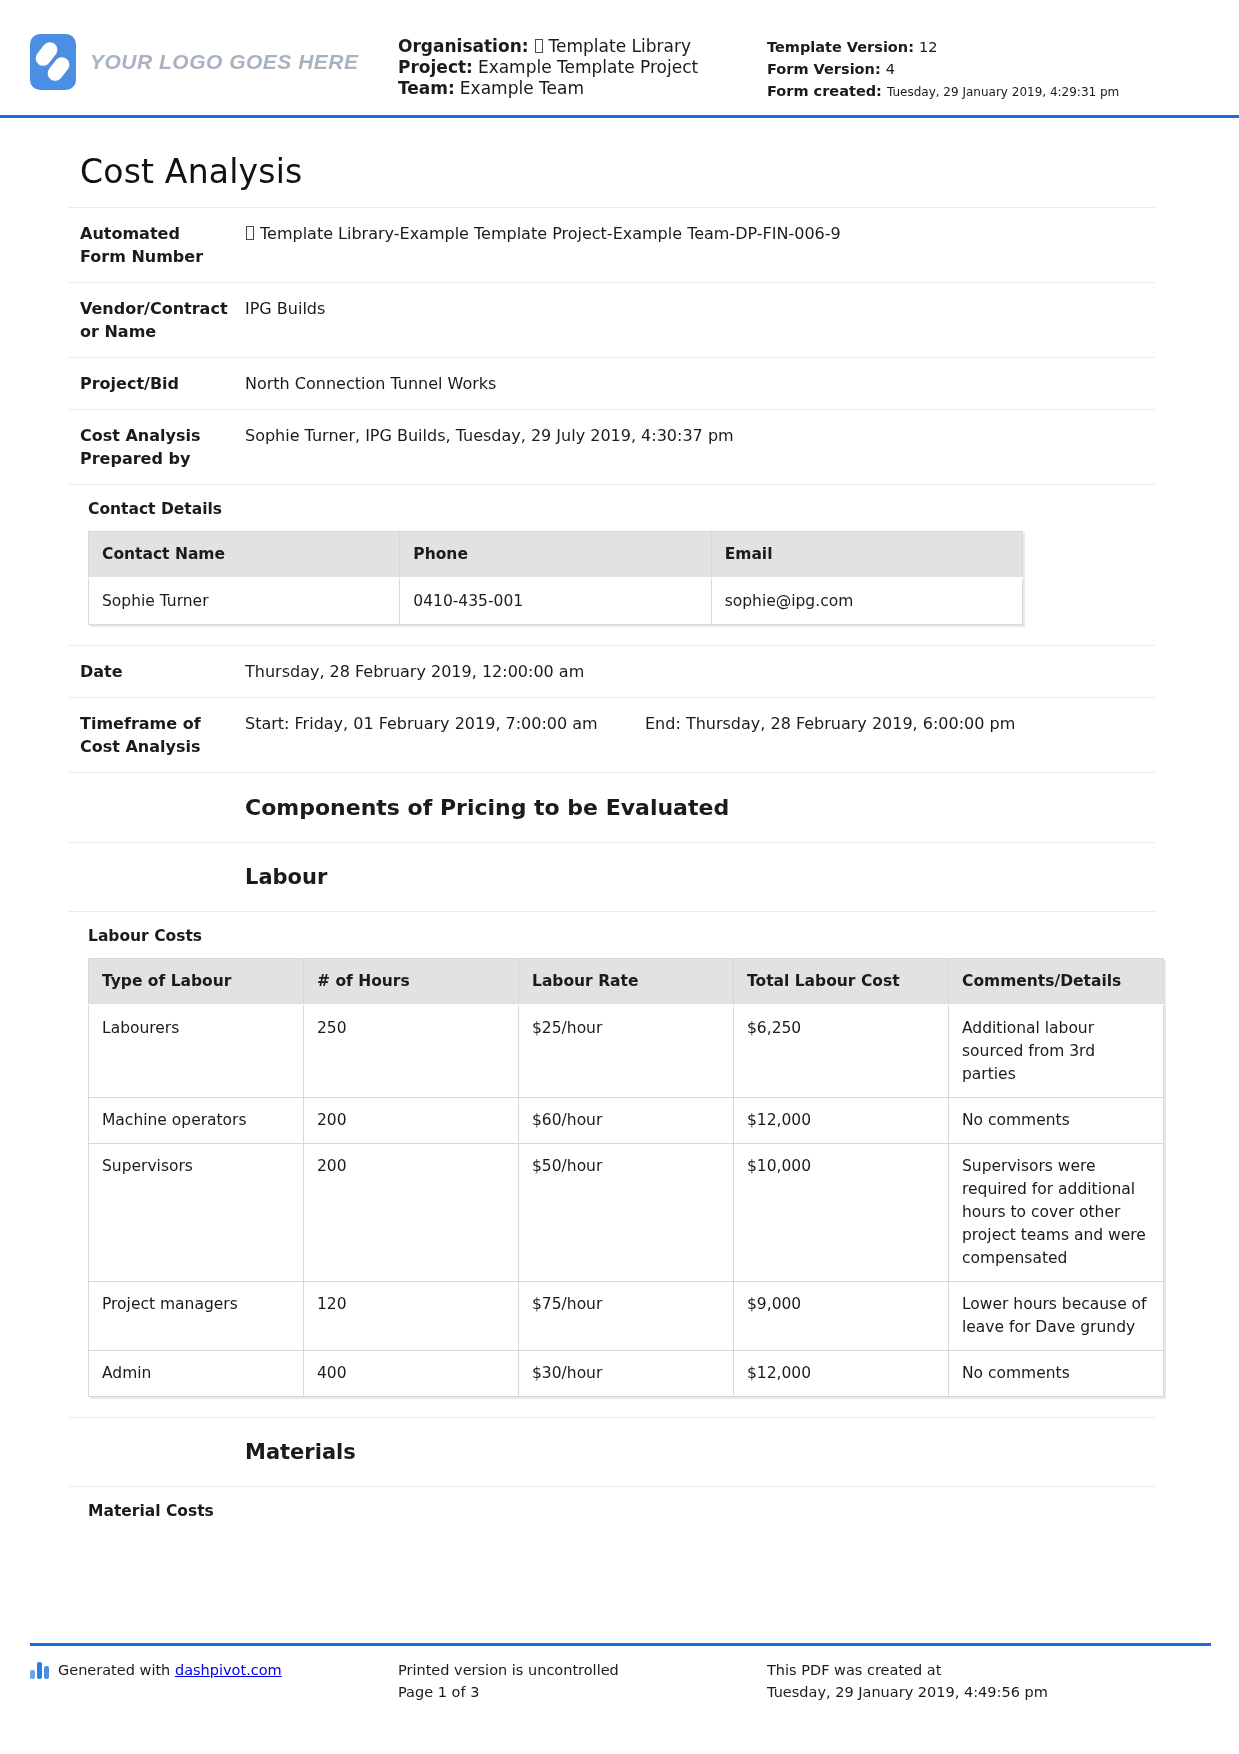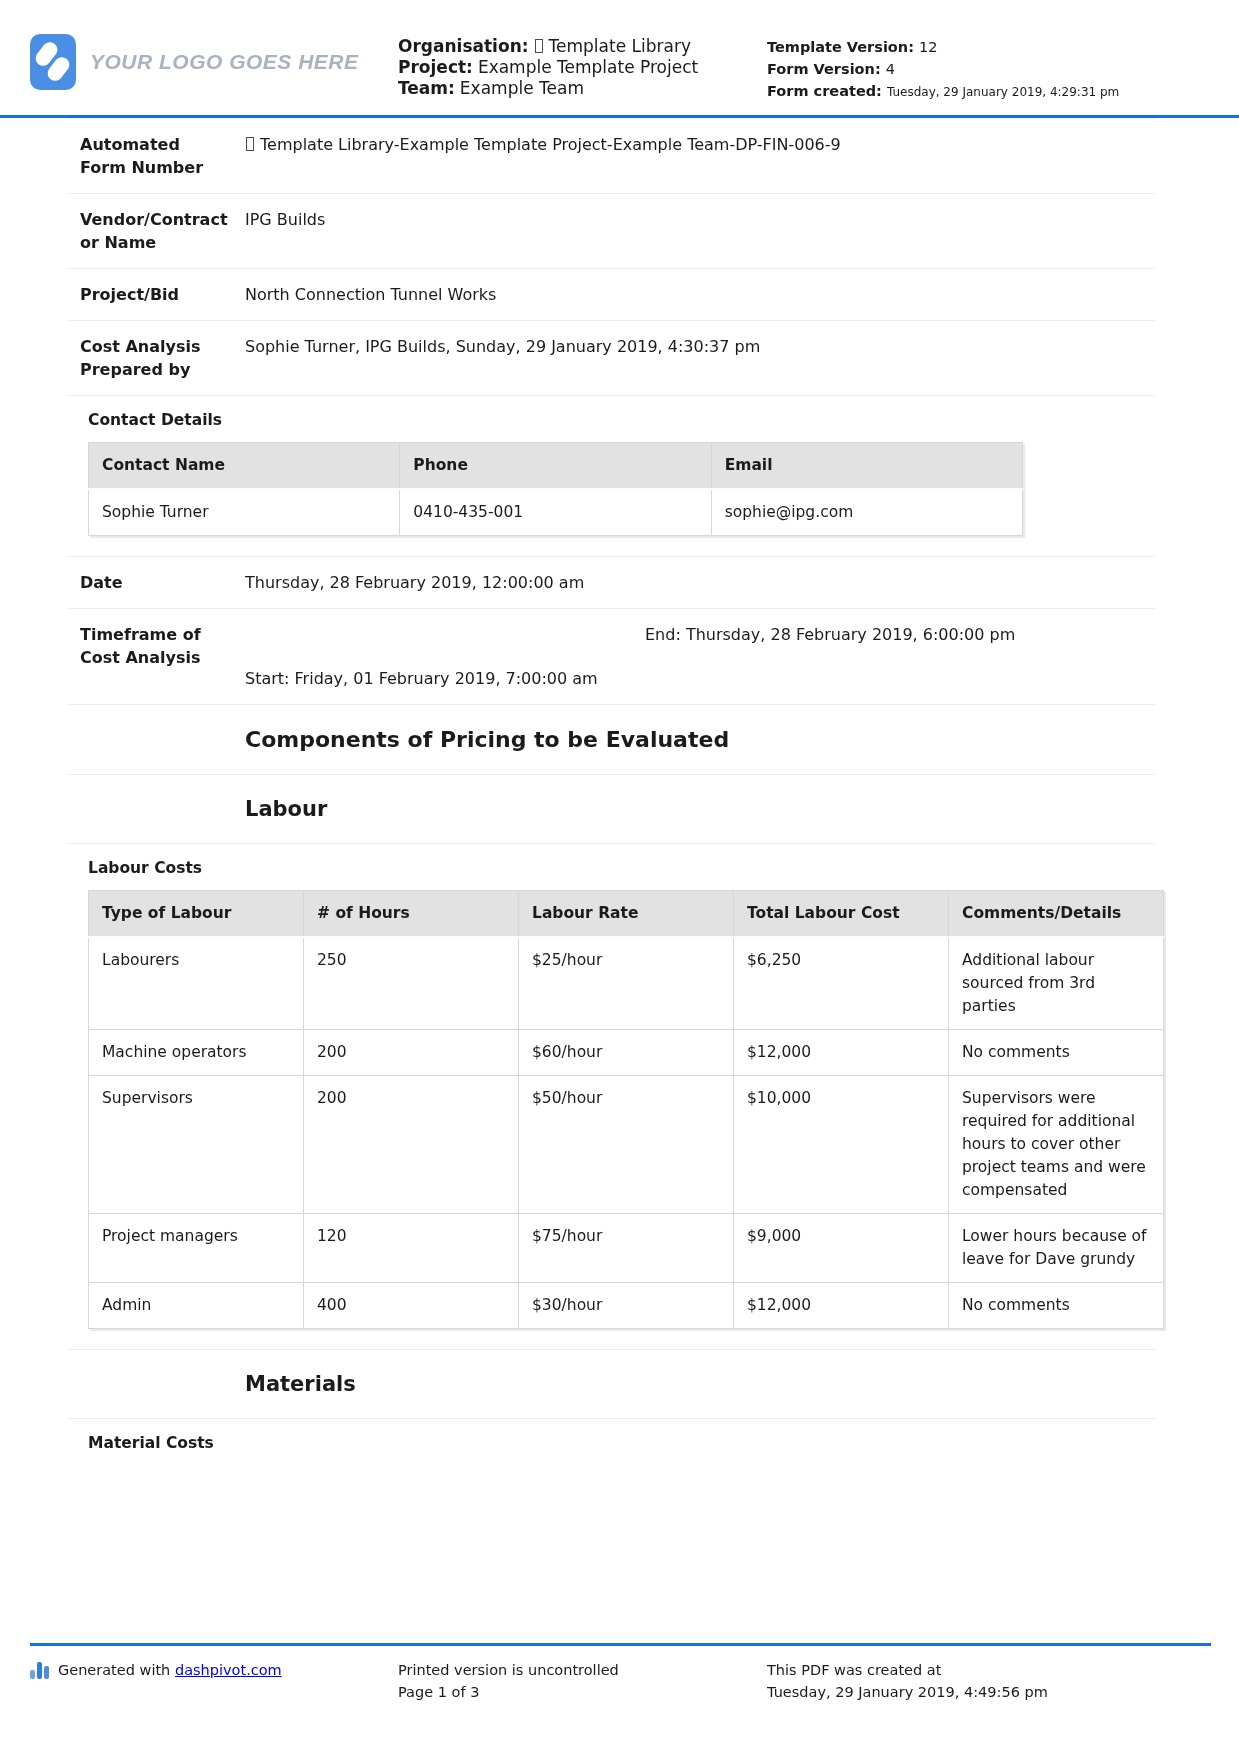--- a/index.html
+++ b/index.html
@@ -43,21 +43,21 @@
   .sub-label { font-weight:bold; font-size:15.5px; }
 
   table.grid { border-collapse:collapse; margin-top:13px; background:#fff; box-shadow:2px 2px 0 #e9e9e9; border:1px solid #d7d7d7; }
   table.grid th, table.grid td { border:1px solid #d7d7d7; text-align:left; vertical-align:top; font-size:15.5px; padding:11px 13px; line-height:23px; font-weight:normal; }
   table.grid th { background:#e2e2e2; font-weight:bold; border-bottom:2px solid #fdfdfd; }
   table.contact { width:935px; }
   table.contact th, table.contact td { width:33.33%; }
   table.labour { width:1076px; }
   table.labour th, table.labour td { width:20%; }
 
-  .tf-start { width:413px; flex:none; padding-left:15px;margin-top:44px; }
+  .tf-start { width:413px; flex:none; padding-left:15px; }
   .tf-end { flex:1; padding-left:2px; }
 
   .heading-block { padding:22px 0 22px 177px; }
   .h-components { font-size:22px; font-weight:bold; }
   .h-sub { font-size:21px; font-weight:bold; }
 
   
   .footer { position:absolute; left:30px; right:28px; top:1643px; }
   .footer-rule { height:3px; background:#1a6ed8; }
   .footer-cols { display:flex; padding:13px 0 0 0; font-size:14.5px; line-height:22px; }
@@ -92,39 +92,42 @@
     <div class="hcol-meta">
       <div><span class="lbl">Template Version:</span><span>12</span></div>
       <div><span class="lbl">Form Version:</span><span>4</span></div>
       <div><span class="lbl">Form created:</span><span class="small-val">Tuesday, 29 January 2019, 4:29:31 pm</span></div>
     </div>
   </div>
   <div class="top-rule"></div>
 
   <div class="main">
 
+    <div class="title-block">
+      <div class="doc-title">Cost Analysis</div>
+    </div>
 
     <div class="row field-row">
       <div class="field-label">Automated Form Number</div>
       <div class="field-value"><span class="tofu"></span><span>Template Library-Example Template Project-Example Team-DP-FIN-006-9</span></div>
     </div>
 
     <div class="row field-row">
       <div class="field-label">Vendor/Contractor Name</div>
       <div class="field-value">IPG Builds</div>
     </div>
 
     <div class="row field-row">
       <div class="field-label">Project/Bid</div>
       <div class="field-value">North Connection Tunnel Works</div>
     </div>
 
     <div class="row field-row">
       <div class="field-label">Cost Analysis Prepared by</div>
-      <div class="field-value">Sophie Turner, IPG Builds, Sunday, 29 January 2019, 4:30:37 pm</div>
+      <div class="field-value">Sophie Turner, IPG Builds, Tuesday, 29 July 2019, 4:30:37 pm</div>
     </div>
 
     <div class="row section-block">
       <div class="sub-label">Contact Details</div>
       <table class="grid contact">
         <thead>
           <tr>
             <th>Contact Name</th>
             <th>Phone</th>
             <th>Email</th>

